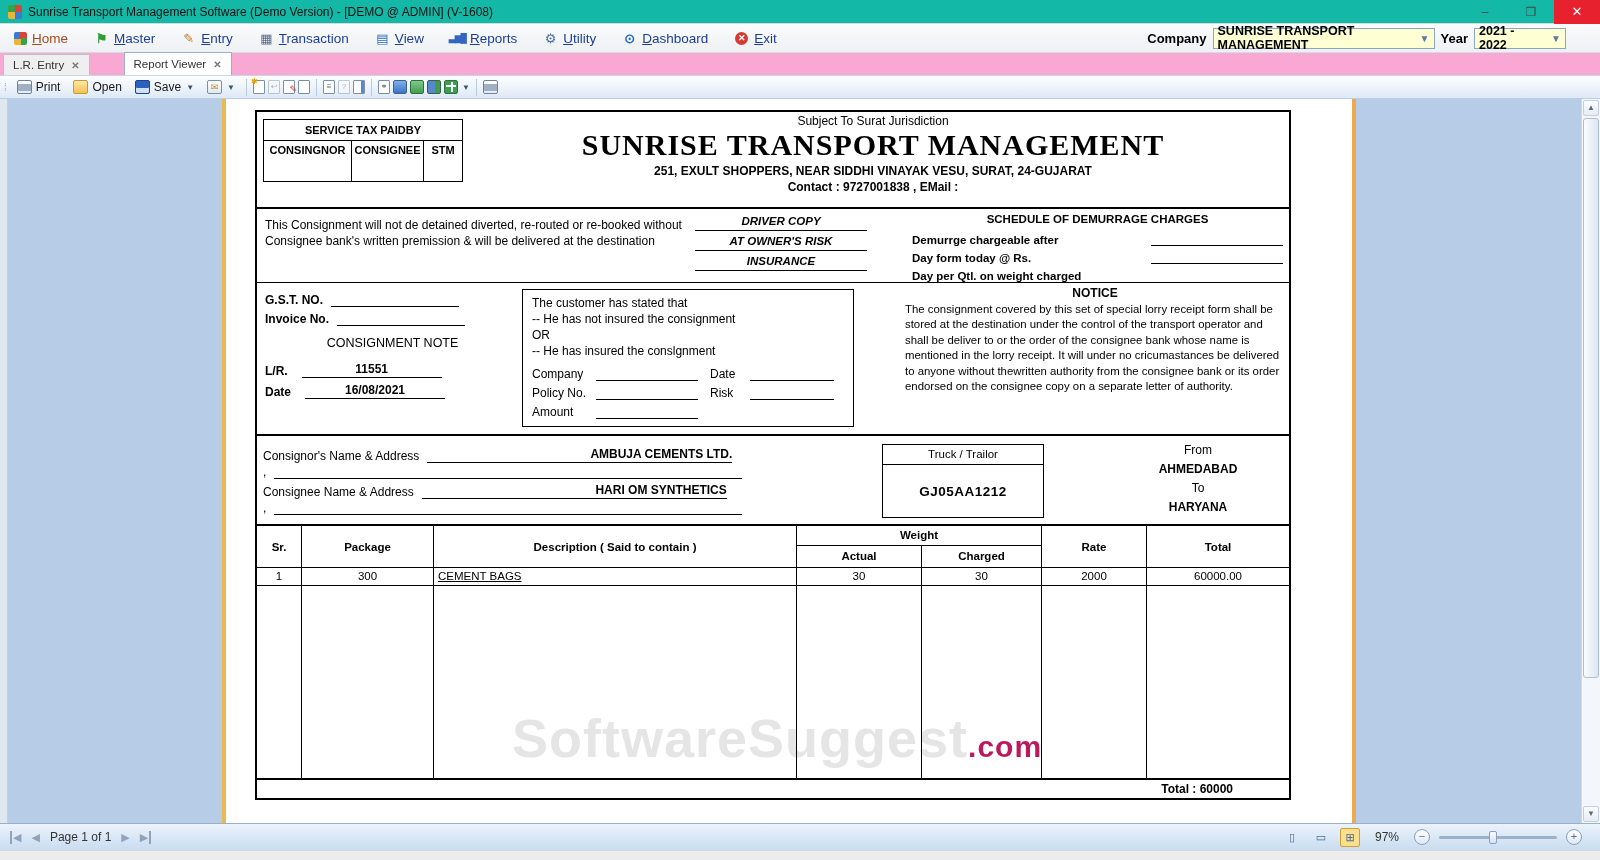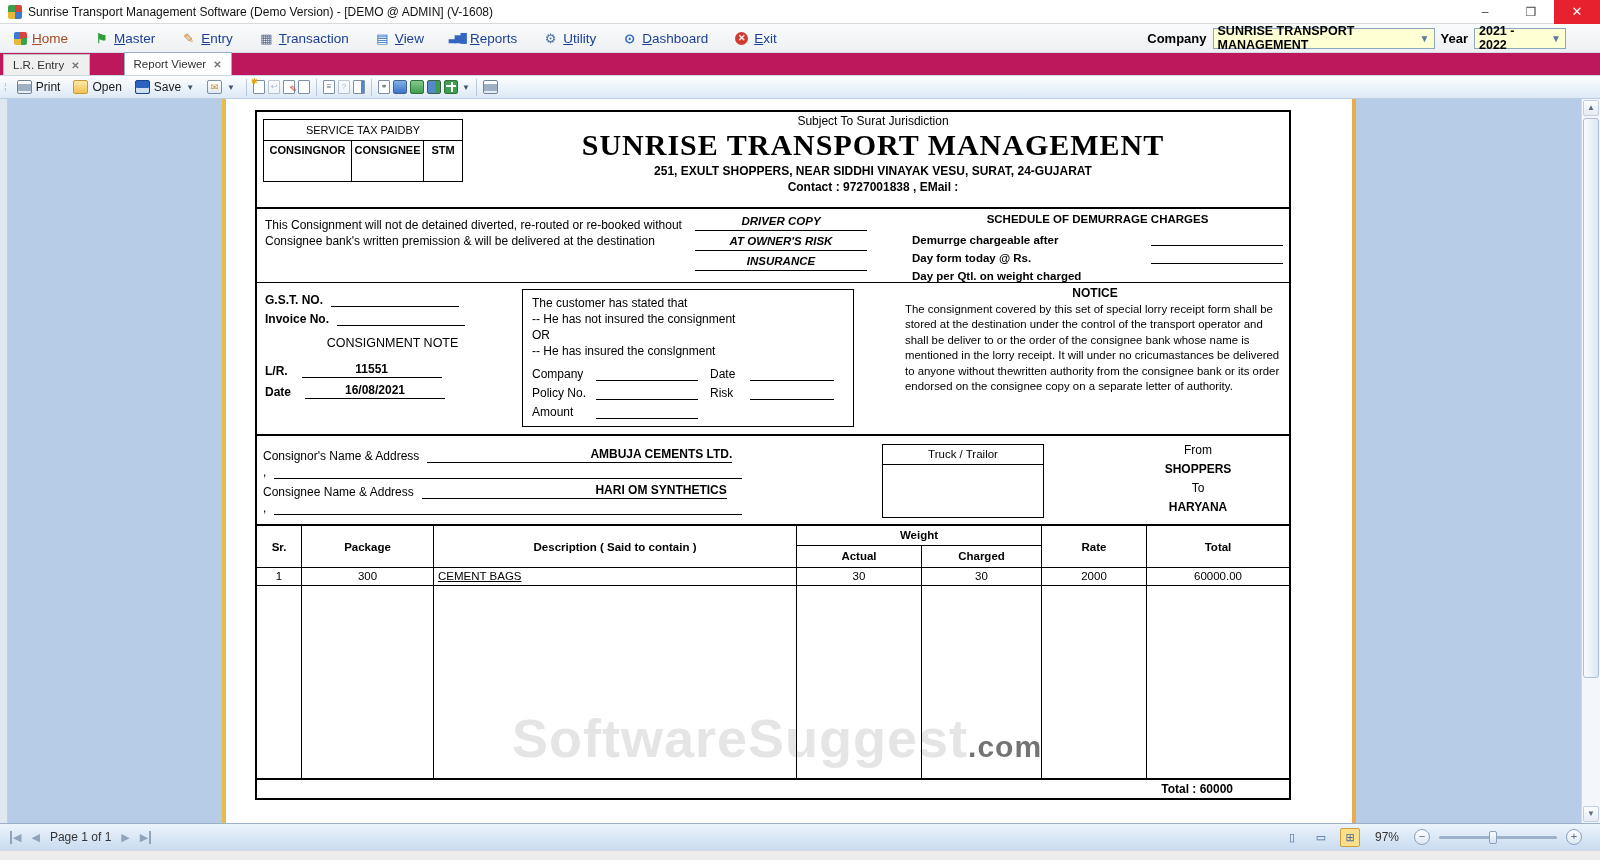--- a/index.html
+++ b/index.html
@@ -1,20 +1,20 @@
 <!DOCTYPE html>
 <html><head>
 <meta charset="utf-8">
 <style>
   * { margin:0; padding:0; box-sizing:border-box; }
   html,body { width:1600px; height:860px; overflow:hidden; }
   body { font-family:"Liberation Sans",sans-serif; background:#ececec; position:relative; color:#000; }
 
   
-  #titlebar{position:absolute;left:0;top:0;width:1600px;height:24px;background:#ffffff;border-bottom:1px solid #d9d9d9;display:flex;align-items:center;}
+  #titlebar{position:absolute;left:0;top:0;width:1600px;height:24px;background:#14b8a6;border-bottom:1px solid #d9d9d9;display:flex;align-items:center;}
   .app-ico{width:14px;height:14px;margin:0 6px 0 8px;background:conic-gradient(#d8433a 0 25%,#3a7bd5 0 50%,#e8b73a 0 75%,#3aa04a 0);border-radius:2px;}
   .win-title{font-size:12px;color:#111;}
   .win-controls{margin-left:auto;display:flex;height:24px;}
   .win-btn{width:46px;height:24px;display:flex;align-items:center;justify-content:center;font-size:12px;color:#444;}
   .win-btn.close{background:#e8212e;color:#fff;font-size:13px;}
 
   
   #menubar{position:absolute;left:0;top:24px;width:1600px;height:29px;background:linear-gradient(#fafbfc,#eef0f3);border-bottom:1px solid #d5dbe4;display:flex;align-items:center;padding-left:14px;}
   .menu-item{display:flex;align-items:center;gap:5px;margin-right:26px;cursor:default;}
   .mi-label{display:block;font-size:13.5px;color:#1c3f96;}
@@ -32,21 +32,21 @@
   .ico-exit{width:13px;height:13px;border-radius:50%;background:#d23b32;color:#fff;font-size:9px;font-weight:bold;display:flex;align-items:center;justify-content:center;}
   .menu-right{margin-left:auto;display:flex;align-items:center;gap:6px;padding-right:34px;}
   .menu-right .lbl{font-size:13px;font-weight:bold;color:#000;}
   .combo{background:#ffffd4;border:1px solid #8ca6c0;height:21px;display:flex;align-items:center;font-size:12.5px;font-weight:bold;padding:0 4px;}
   .combo .val{flex:1;}
   .combo .caret{color:#5b7ba0;font-size:10px;margin-left:6px;}
   .combo.company{width:222px;}
   .combo.year{width:92px;}
 
   
-  #tabbar{position:absolute;left:0;top:53px;width:1600px;height:23px;background:#be185d;border-bottom:1px solid #c9d6e6;display:flex;align-items:flex-end;padding-left:3px;}
+  #tabbar{position:absolute;left:0;top:53px;width:1600px;height:23px;background:#f9a8d4;border-bottom:1px solid #c9d6e6;display:flex;align-items:flex-end;padding-left:3px;}
   .tab{height:21px;display:flex;align-items:center;gap:7px;padding:0 9px;font-size:11.5px;border:1px solid #c0c0c0;border-bottom:none;background:#efefef;color:#333;margin-right:2px;}
   .tab.active{background:#ffffff;border-color:#9ab0c9;height:23px;margin-left:32px;}
   .tab-x{font-size:10px;color:#777;font-weight:bold;}
 
   
   #toolbar{position:absolute;left:0;top:76px;width:1600px;height:23px;background:linear-gradient(#fdfeff,#dde9f6);border-bottom:1px solid #b9cde4;display:flex;align-items:center;padding-left:4px;gap:3px;}
   .grip{color:#9ab0c9;font-size:10px;letter-spacing:-2px;margin-right:4px;}
   .tbtn{display:flex;align-items:center;gap:4px;padding:1px 5px;font-size:12px;color:#1a1a1a;border-radius:2px;}
   .tsep{width:1px;height:17px;background:#b9c8da;margin:0 3px;}
   .caret2{font-size:8px;color:#41546b;margin-left:1px;}
@@ -82,21 +82,21 @@
   .doc{position:absolute;left:29px;top:11px;width:1036px;height:690px;border:2px solid #000;font-size:12px;}
   .band{position:absolute;left:0;width:100%;}
   .band-a{top:0;height:95px;}
   .band-b{top:95px;height:76px;border-top:2px solid #000;border-bottom:1px solid #000;}
   .band-c{top:171px;height:153px;border-bottom:2px solid #000;}
   .band-d{top:324px;height:90px;border-bottom:2px solid #000;}
   .band-e{top:414px;height:274px;}
 
   
   .stx{position:absolute;left:6px;top:7px;width:200px;border:1px solid #000;}
-  .stx-h{height:21px;border-bottom:1px solid #000;text-align:center;font-weight:normal;font-size:11px;line-height:20px;}
+  .stx-h{height:21px;border-bottom:1px solid #000;text-align:center;font-weight:bold;font-size:11px;line-height:20px;}
   .stx-r{display:flex;height:40px;}
   .stx-c{border-right:1px solid #000;font-weight:bold;font-size:11px;text-align:center;padding-top:3px;}
   .stx-c:last-child{border-right:none;}
   .hdr-center{position:absolute;left:200px;right:0;top:2px;text-align:center;}
   .jurisdiction{font-size:12px;}
   .company-big{font-family:"Liberation Serif",serif;font-size:30px;font-weight:bold;letter-spacing:1px;line-height:34px;}
   .addr{font-size:12px;font-weight:bold;margin-top:2px;}
   .contact{font-size:12px;font-weight:bold;margin-top:2px;}
 
   
@@ -149,21 +149,21 @@
   .trow{display:flex;height:18px;border-bottom:1px solid #000;font-size:11.5px;text-align:center;}
   .trow .col{line-height:17px;}
   .trow .c-desc{text-align:left;padding-left:4px;text-decoration:underline;}
   .trow .c-wt{display:flex;}
   .tbody{display:flex;height:192px;}
   .tbody .c-wt{display:flex;}
   .tbody .wt-act,.tbody .wt-chg{height:100%;}
   .tfoot{height:20px;border-top:2px solid #000;text-align:right;font-weight:bold;font-size:12px;line-height:19px;padding-right:56px;}
 
   .watermark{position:absolute;left:286px;top:608px;font-size:54px;font-weight:bold;color:#e5e5e5;letter-spacing:1px;white-space:nowrap;}
-  .watermark .suf{font-size:30px;color:#737373;font-weight:bold;margin-top:18px;}
+  .watermark .suf{font-size:30px;color:#be185d;font-weight:bold;margin-top:18px;}
 
   
   #statusbar{position:absolute;left:0;top:823px;width:1600px;height:27px;background:linear-gradient(#ecf3fb,#c9dcf0);border-top:1px solid #9ab0c9;display:flex;align-items:center;}
   .nav{display:flex;align-items:center;gap:10px;padding-left:10px;font-size:12px;color:#333;}
   .nav-btn{color:#8fa3ba;font-size:11px;}
   .nav-btn.edge{border-left:2px solid #8fa3ba;padding-left:1px;}
   .nav-btn.edge-r{border-right:2px solid #8fa3ba;padding-right:1px;}
   .sb-right{margin-left:auto;display:flex;align-items:center;gap:9px;padding-right:18px;}
   .vmode{width:20px;height:19px;border:1px solid transparent;border-radius:2px;display:flex;align-items:center;justify-content:center;color:#4a6b96;font-size:11px;}
   .vmode.sel{background:#fcdf8a;border-color:#cf9f3e;}
@@ -405,24 +405,25 @@
               <span class="dl">Consignee Name &amp; Address</span>
               <span class="dv">HARI OM SYNTHETICS</span>
             </div>
           <div class="drow comma">
               <span class="dl">,</span>
               <span class="ln" style="width:468px"></span>
             </div>
         </div>
         <div class="truckbox">
           <div class="truck-h">Truck / Trailor</div>
+          <div class="truck-v">GJ05AA1212</div>
         </div>
         <div class="fromto">
           <div>From</div>
-          <div class="b">SHOPPERS</div>
+          <div class="b">AHMEDABAD</div>
           <div>To</div>
           <div class="b">HARYANA</div>
         </div>
       </div>
 
       <div class="band band-e">
         <div class="thead">
           <div class="col c-sr">
               <div class="hcell">Sr.</div>
             </div>

